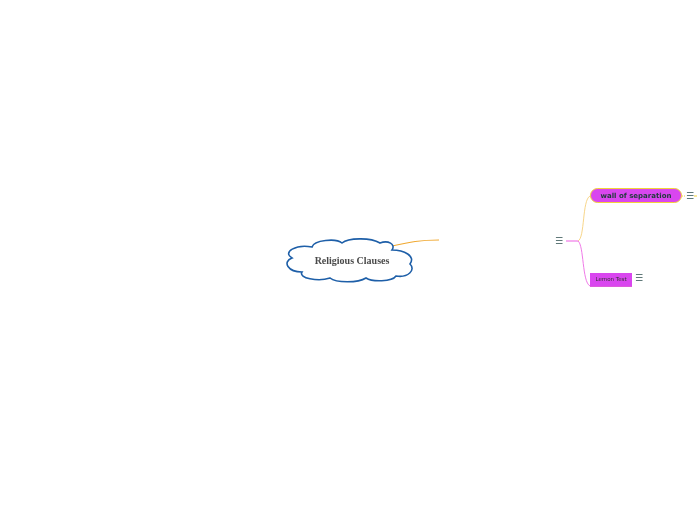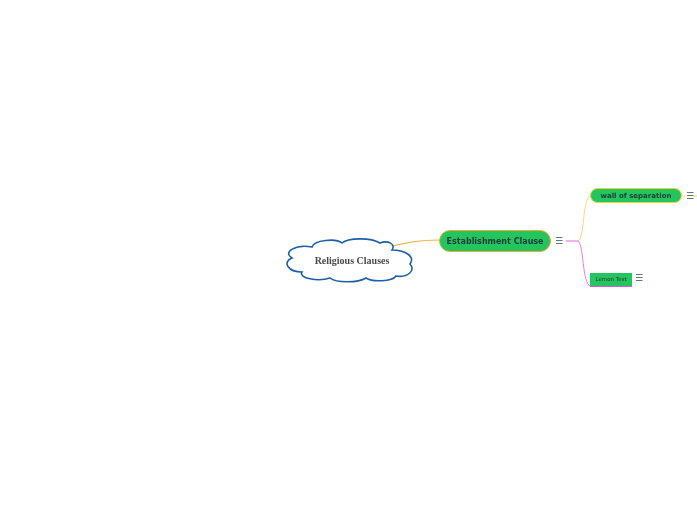--- a/index.html
+++ b/index.html
@@ -30,21 +30,21 @@
       width: 120px;
       text-align: center;
       font-family: Liberation Serif, serif;
       font-weight: bold;
       font-size: 10px;
       color: #4a4a4a;
     }
     .node {
       position: absolute;
       box-sizing: border-box;
-      background: #22c55e;
+      background: #d946ef;
       display: flex;
       align-items: center;
       justify-content: center;
       font-family: "DejaVu Sans", sans-serif;
       font-weight: bold;
       color: #1f3b3b;
       cursor: pointer;
     }
     .node-establishment {
       left: 439px;
@@ -114,23 +114,20 @@
                C 392 282, 372 282, 366 278
                C 358 283, 336 283, 330 278
                C 318 282, 298 278, 302 272
                C 288 272, 282 262, 292 258
                C 282 252, 296 244, 312 247 Z" fill="#ffffff" stroke="#1e5fa8" stroke-width="1.6"></path>
     </g>
   </svg>
 
   <div class="root-label">Religious Clauses</div>
 
-  <div class="node node-establishment">
-    <span>Establishment Clause</span>
-  </div>
   <span class="menu-icon" style="left:555px; top:237px;">☰</span>
 
   <div class="node node-wall">
     <span>wall of separation</span>
   </div>
   <span class="menu-icon" style="left:686px; top:192px;">☰</span>
 
   <div class="node node-lemon">
     <span>Lemon Test</span>
   </div>

